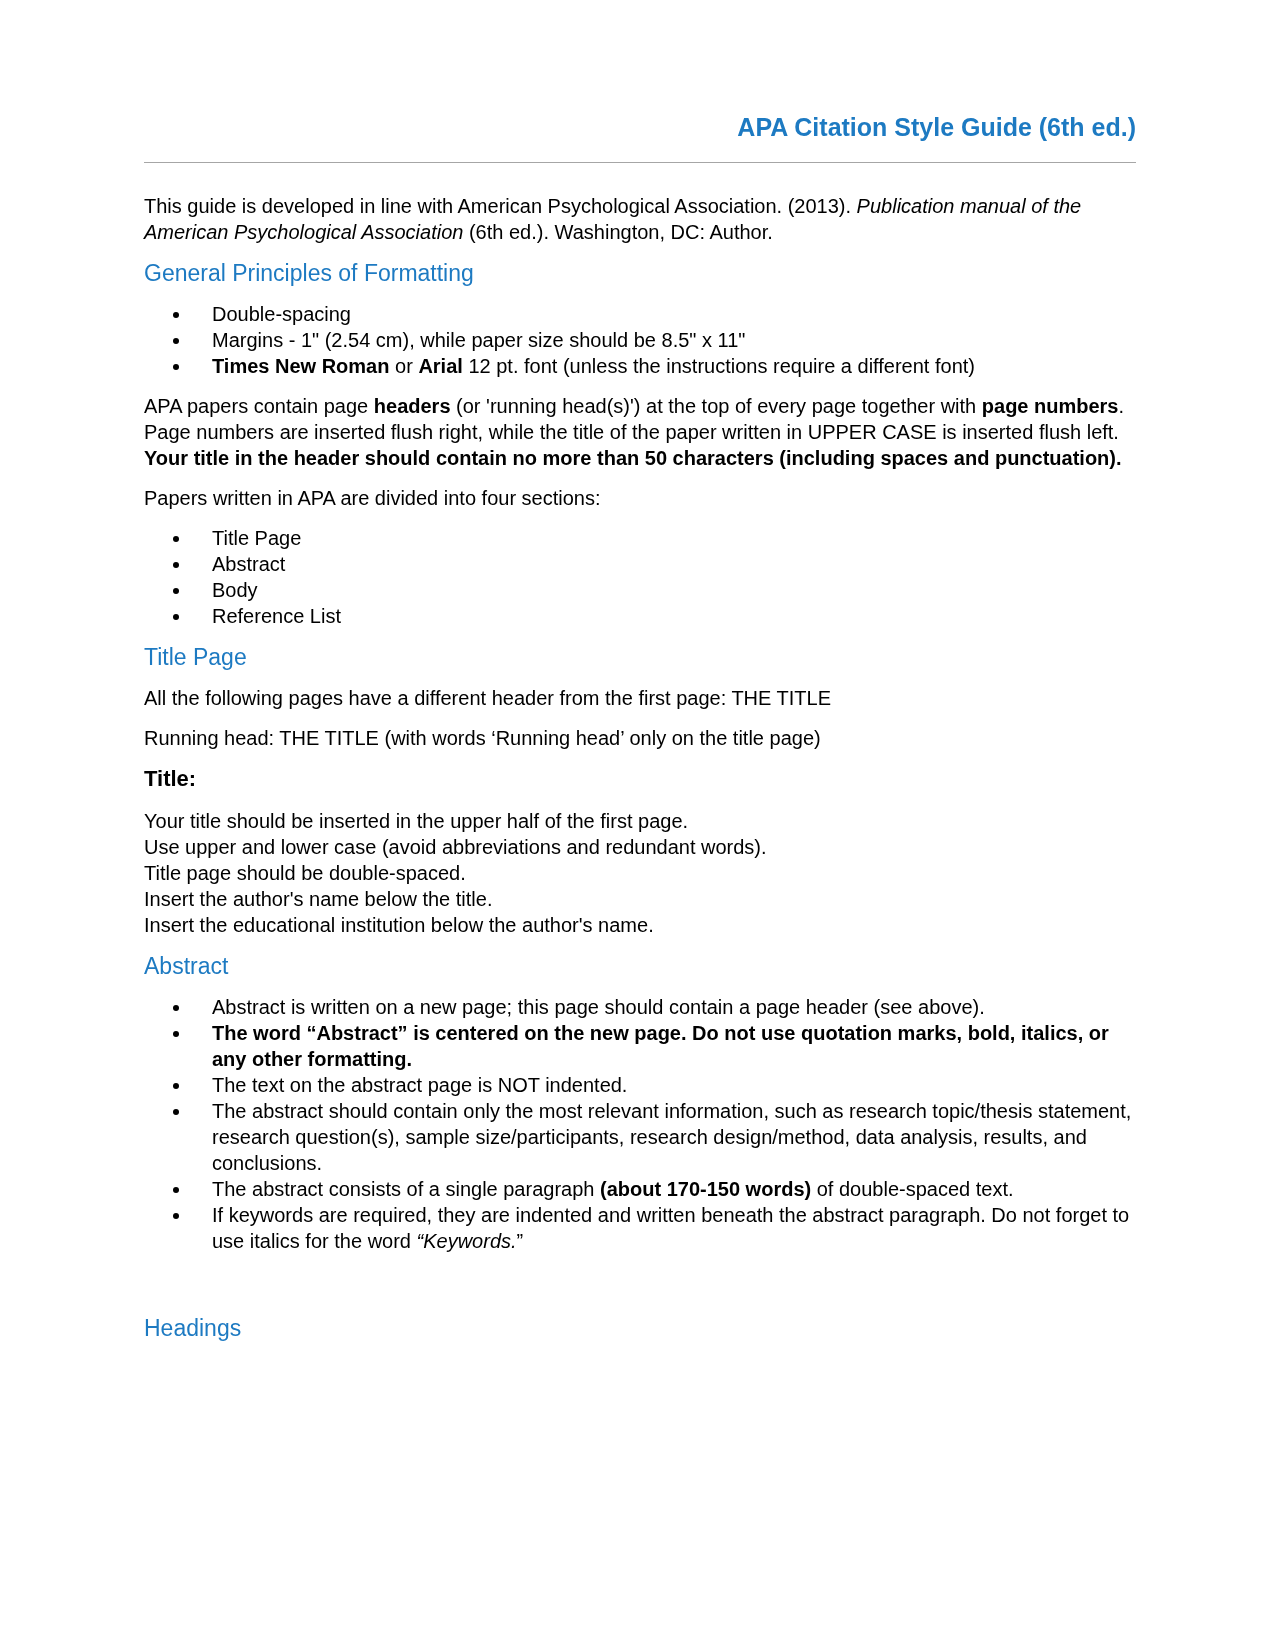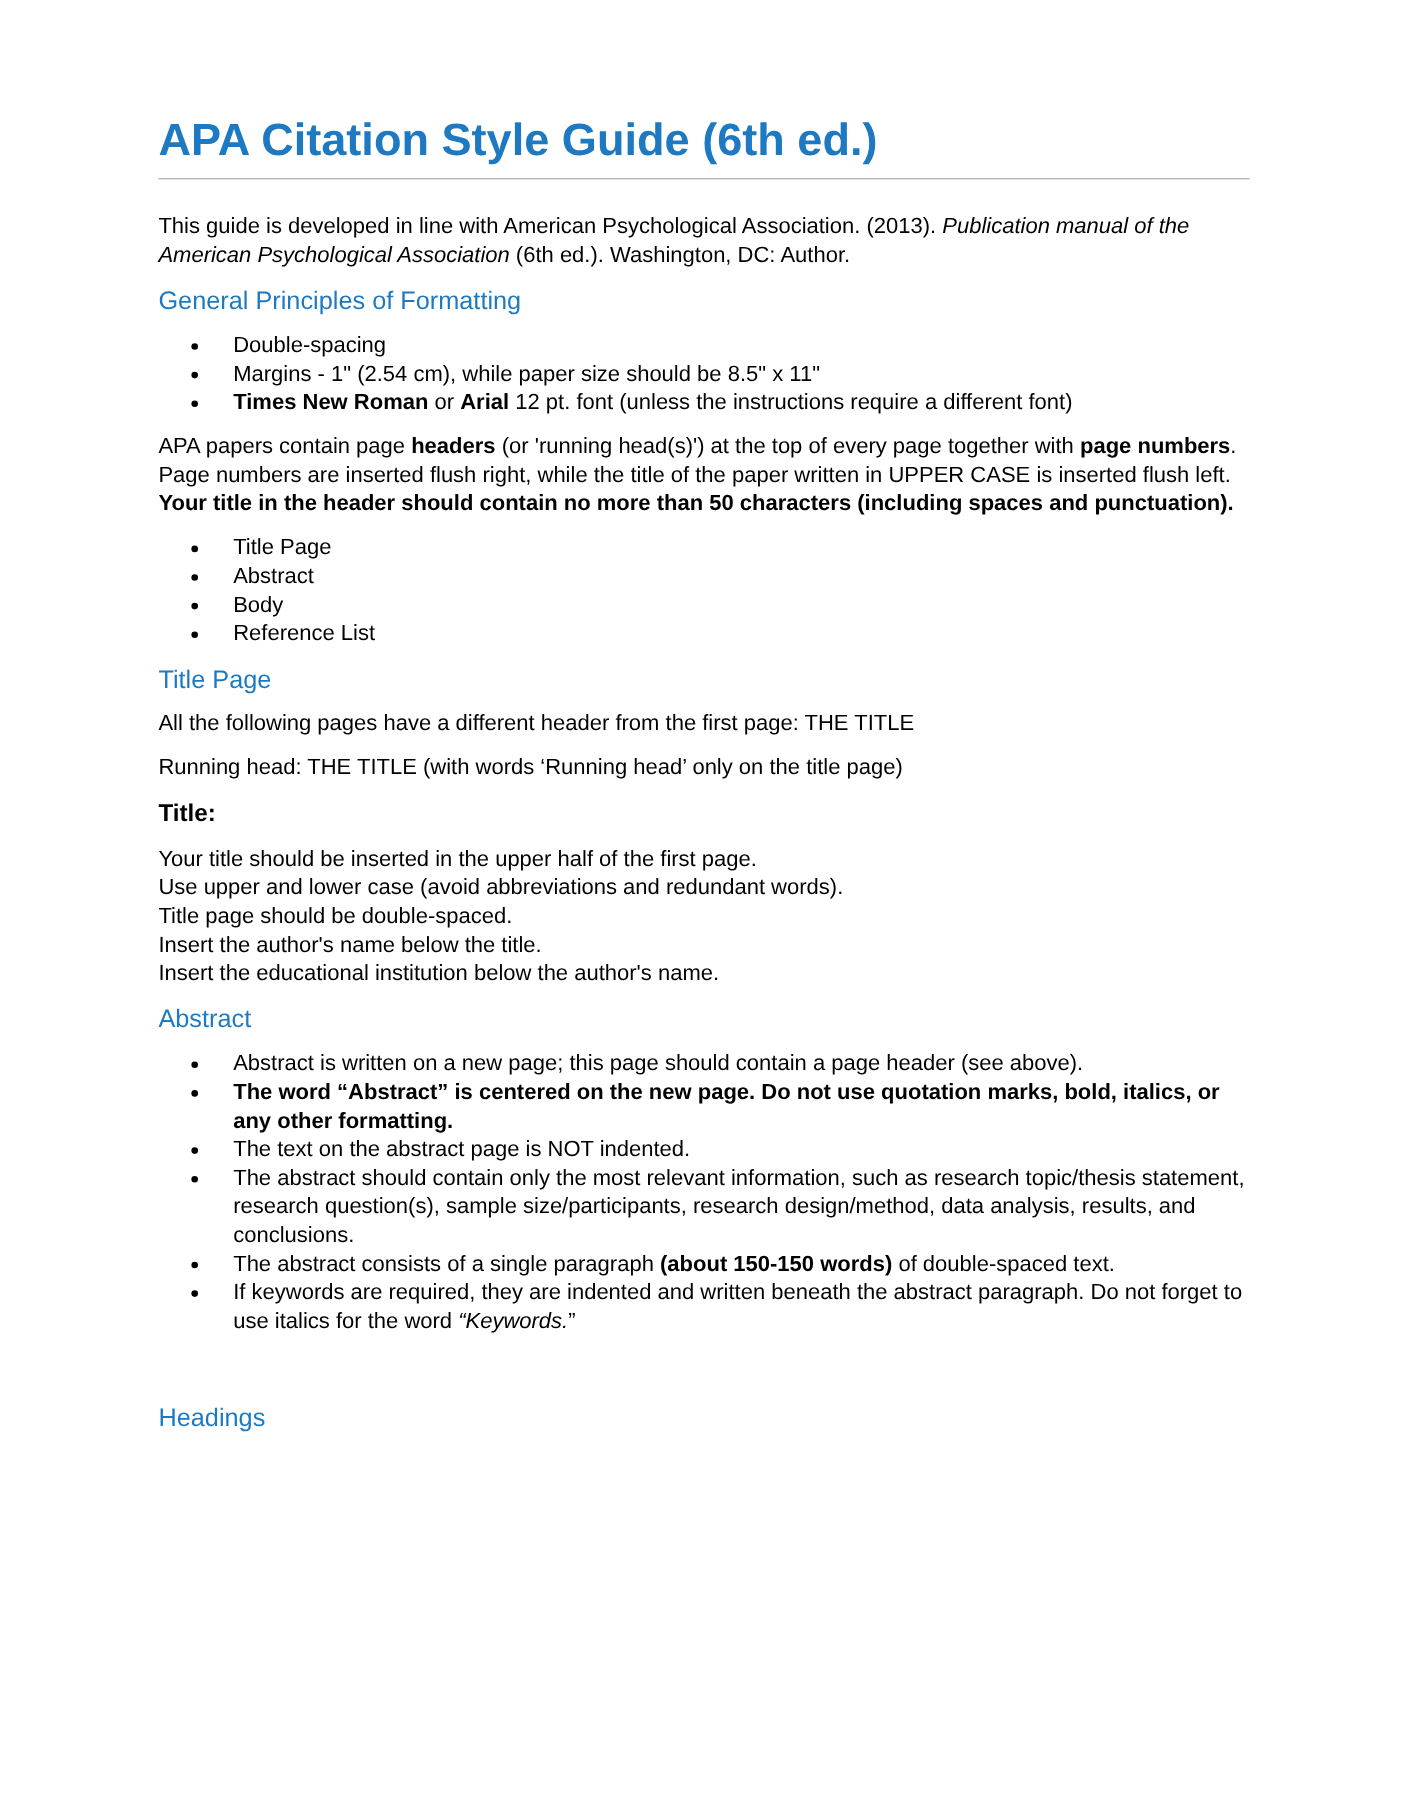--- a/index.html
+++ b/index.html
@@ -7,25 +7,25 @@
   body {
     width: 1275px;
     min-height: 1651px;
     color: #000;
     font-family: "Liberation Sans", sans-serif;
     font-size: 20px;
   }
   .page { padding: 108px 139px 60px 144px; }
 
   h1.doc-title {
-    font-size: 41px;
+    font-size: 25px;
     line-height: 38px;
     font-weight: 700;
     color: var(--heading, #1d7ac2);
-    text-align: left;
+    text-align: right;
     margin-bottom: 16px;
   }
   .divider {
     border-top: 1px solid var(--divider, #a6a6a6);
     margin-bottom: 30px;
   }
   h2.section-heading {
     font-size: 23px;
     line-height: 28px;
     font-weight: 400;
@@ -67,20 +67,21 @@
 
   <h2 class="section-heading">General Principles of Formatting</h2>
   <ul class="bullets">
     <li><span>Double-spacing</span></li>
     <li><span>Margins - 1" (2.54 cm), while paper size should be 8.5" x 11"</span></li>
     <li><span class="b">Times New Roman</span><span> or </span><span class="b">Arial</span><span> 12 pt. font (unless the instructions require a different font)</span></li>
   </ul>
 
   <p><span>APA papers contain page </span><span class="b">headers</span><span> (or 'running head(s)') at the top of every page together with </span><span class="b">page numbers</span><span>. Page numbers are inserted flush right, while the title of the paper written in UPPER CASE is inserted flush left. </span><span class="b">Your title in the header should contain no more than 50 characters (including spaces and punctuation).</span></p>
 
+  <p>Papers written in APA are divided into four sections:</p>
   <ul class="bullets">
     <li>Title Page</li>
     <li>Abstract</li>
     <li>Body</li>
     <li>Reference List</li>
   </ul>
 
   <h2 class="section-heading">Title Page</h2>
 
   <p>All the following pages have a different header from the first page: THE TITLE</p>
@@ -94,19 +95,19 @@
     <p class="line"><span>Insert the author's name below the title.</span></p>
     <p class="line"><span>Insert the educational institution below the author's name.</span></p>
   </div>
 
   <h2 class="section-heading">Abstract</h2>
   <ul class="bullets">
     <li><span>Abstract is written on a new page; this page should contain a page header (see above).</span></li>
     <li><span class="b">The word “Abstract” is centered on the new page. Do not use quotation marks, bold, italics, or any other formatting.</span></li>
     <li><span>The text on the abstract page is NOT indented.</span></li>
     <li><span>The abstract should contain only the most relevant information, such as research topic/thesis statement, research question(s), sample size/participants, research design/method, data analysis, results, and conclusions.</span></li>
-    <li><span>The abstract consists of a single paragraph </span><span class="b">(about 150-150 words)</span><span> of double-spaced text.</span></li>
+    <li><span>The abstract consists of a single paragraph </span><span class="b">(about 170-150 words)</span><span> of double-spaced text.</span></li>
     <li><span>If keywords are required, they are indented and written beneath the abstract paragraph. Do not forget to use italics for the word </span><span class="i">“Keywords.</span><span>”</span></li>
   </ul>
 
   <h2 class="section-heading headings-gap">Headings</h2>
 
 </div>
 
 </body></html>

